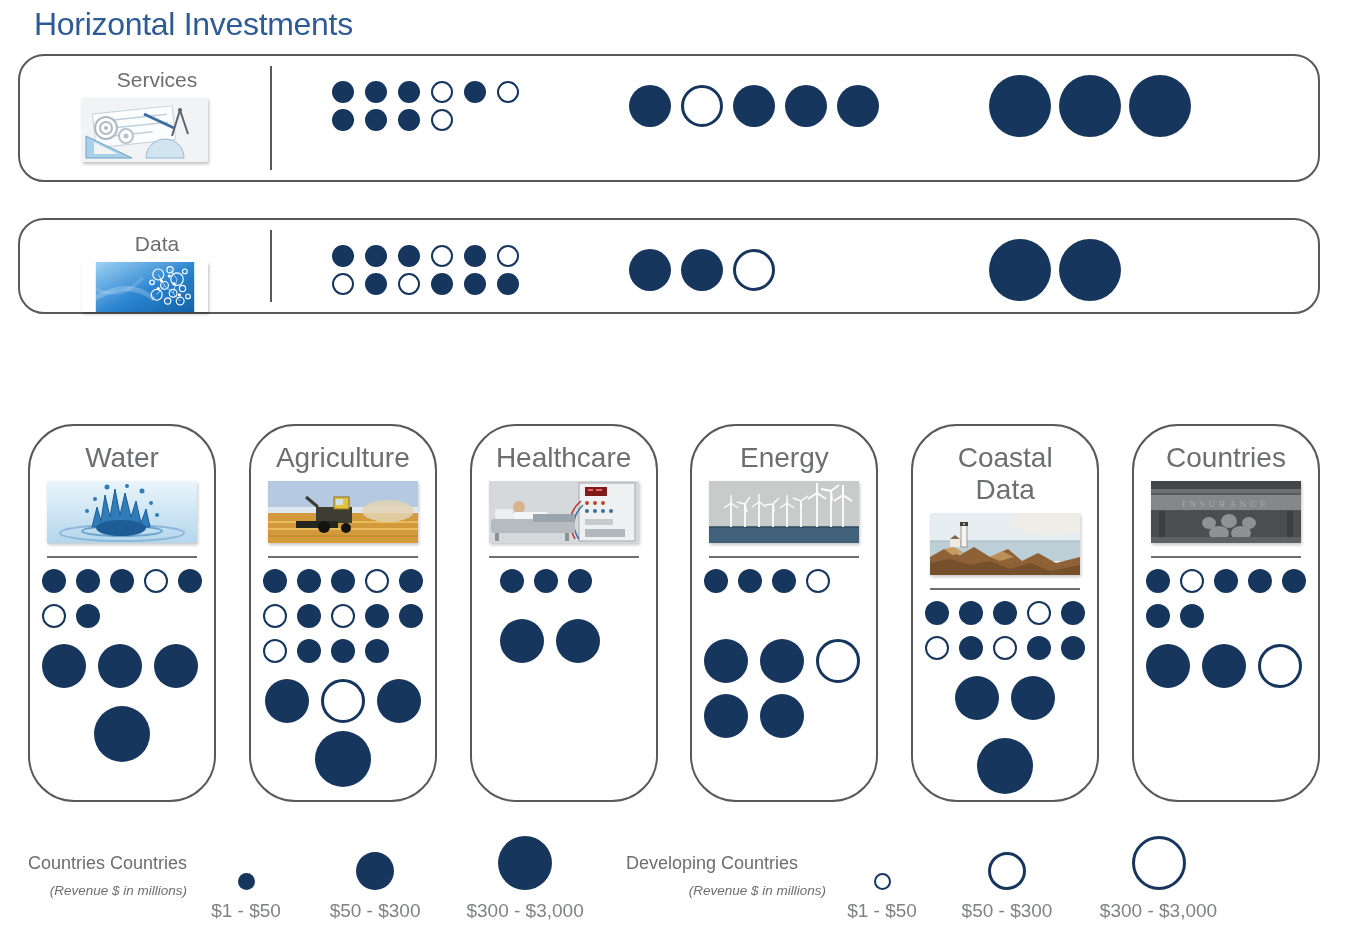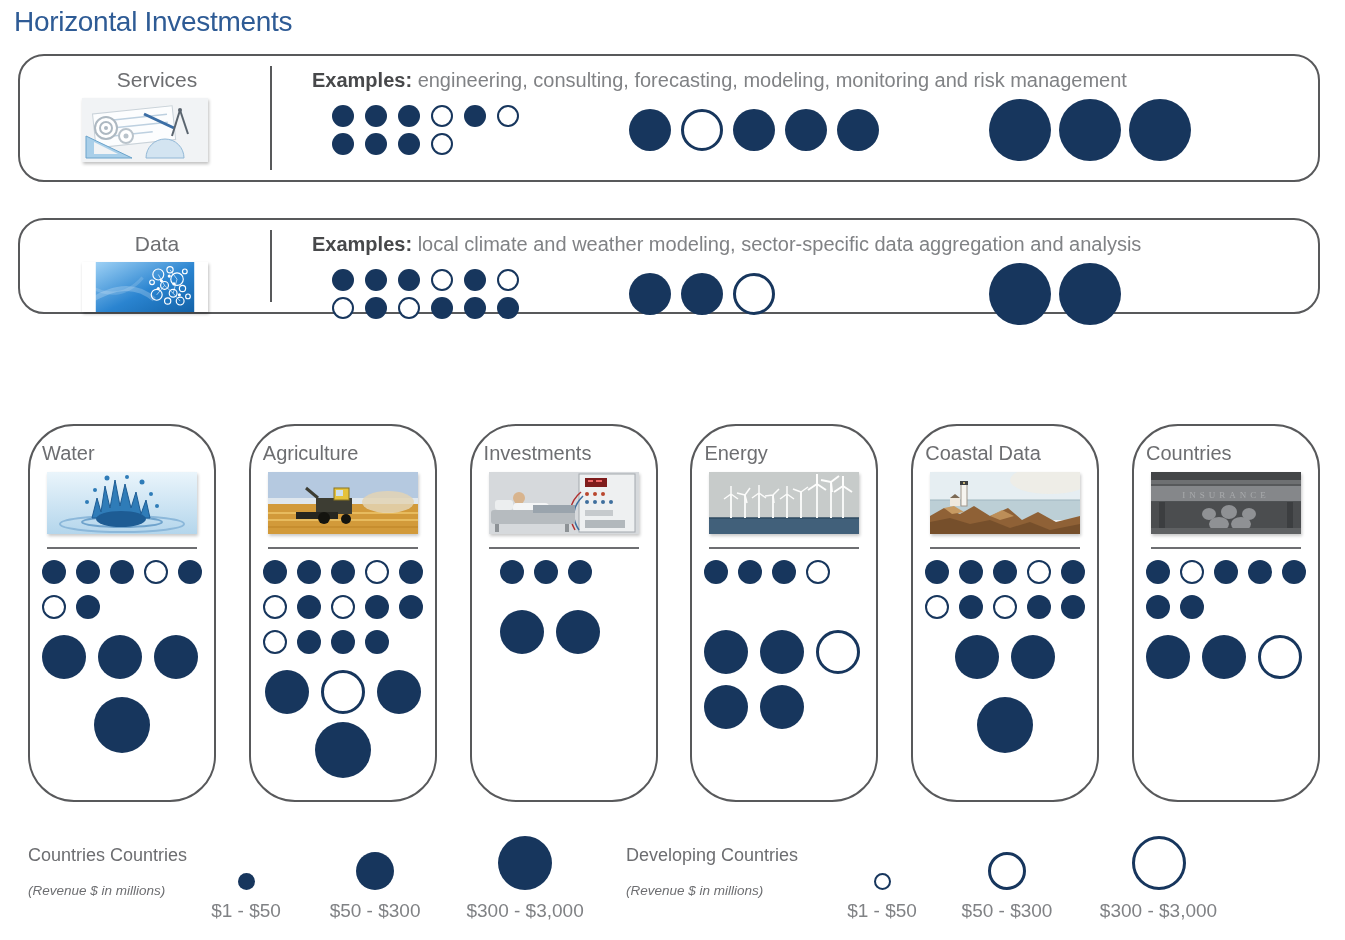--- a/index.html
+++ b/index.html
@@ -6,21 +6,21 @@
     --navy:#17365D;
     --heading:#2E5B95;
     --border:#58595B;
     --label:#6D6E71;
     --body:#808285;
   }
   *{margin:0;padding:0;box-sizing:border-box}
   body{background:#fff;font-family:"Liberation Sans",sans-serif;}
   .page{position:relative;width:1345px;height:940px;background:#fff;overflow:hidden;}
 
-  .sec-title{position:absolute;left:14px;font-size:28px;font-weight:400;letter-spacing:-0.3px;color:var(--heading);}
+  .sec-title{position:absolute;left:34px;font-size:32px;font-weight:400;letter-spacing:-0.3px;color:var(--heading);}
 
   
   .hbox{position:absolute;left:18px;width:1302px;border:2px solid var(--border);border-radius:26px;background:#fff;display:flex;}
   .hbox-left{width:250px;display:flex;flex-direction:column;align-items:center;padding-top:12px;}
   .hbox-label{font-size:21px;color:var(--label);margin-left:24px;}
   .hbox-img{width:126px;height:64px;margin-top:6px;box-shadow:1px 2px 3px rgba(0,0,0,.25);}
   .vdiv{width:2px;background:var(--border);margin:10px 0;}
   .hbox-right{flex:1;padding:12px 0 0 40px;}
   .examples{font-size:20px;color:var(--body);line-height:1.2;}
   .ex-b{color:#47484A;font-weight:700;}
@@ -36,36 +36,36 @@
   .dots-sm-h{gap:11px}.dots-sm-h .dot{width:22px;height:22px}
   .dots-md-h{gap:10px}.dots-md-h .dot{width:42px;height:42px}.dots-md-h .dot.open{border-width:3px}
   .dots-lg-h{gap:8px}.dots-lg-h .dot{width:62px;height:62px}
   .dots-sm-v{gap:10px}.dots-sm-v .dot{width:24px;height:24px}
   .dots-md-v{gap:12px}.dots-md-v .dot{width:44px;height:44px}.dots-md-v .dot.open{border-width:3px}
   .dots-lg-v{gap:12px}.dots-lg-v .dot{width:56px;height:56px}
 
   
   .cols{position:absolute;left:28px;top:424px;width:1292px;height:378px;display:flex;justify-content:space-between;}
   .vcol{width:188px;height:378px;border:2px solid var(--border);border-radius:46px;background:#fff;padding:12px 12px 0 12px;}
-  .vcol-label{text-align:left;font-size:20px;color:var(--label);margin-top:4px;}
+  .vcol-label{text-align:center;font-size:28px;color:var(--label);margin-top:4px;}
   .vcol-img{display:block;width:150px;height:62px;margin:7px auto 0;box-shadow:1px 2px 3px rgba(0,0,0,.22);}
   .vcol-rule{width:150px;height:2px;background:var(--label);margin:13px auto 2px;}
   .vcol .dot-row{margin-top:11px;}
   .center{justify-content:center;}
   .indent{padding-left:16px;}
   .mt-md{margin-top:16px !important;}
   .mt-lg{margin-top:18px !important;}
   .mt-xl{margin-top:26px !important;}
   .mt-xxl{margin-top:46px !important;}
 
   
   .legend{position:absolute;display:flex;align-items:flex-end;}
   .leg-text{padding-bottom:24px;}
   .leg-title{font-size:18px;color:var(--label);}
-  .leg-sub{font-size:13.5px;font-style:italic;color:var(--label);margin-top:17px;}
+  .leg-sub{font-size:13.5px;font-style:italic;color:var(--label);margin-top:9px;text-align:right;}
   .size-item{display:flex;flex-direction:column;align-items:center;justify-content:flex-end;}
   .dot-slot{height:60px;display:flex;align-items:flex-end;justify-content:center;}
   .size-label{font-size:19px;color:var(--body);margin-top:10px;white-space:nowrap;}
   .leg-dot{border-radius:50%;background:var(--navy);}
   .leg-dot.open{background:#fff;border:2px solid var(--navy);}
   .leg-s{width:17px;height:17px}
   .leg-m{width:38px;height:38px}
   .leg-l{width:54px;height:54px}
   .leg-m.open,.leg-l.open{border-width:3px}
 </style>
@@ -96,24 +96,20 @@
         <polygon points="12,56 36,56 12,44" fill="#f1f3f5"></polygon>
         <path d="M64,60 a19,19 0 0 1 38 0 z" fill="#d3e4f1" stroke="#92b8d6"></path>
         <line x1="62" y1="16" x2="92" y2="30" stroke="#3b6ea5" stroke-width="3"></line>
         <line x1="98" y1="12" x2="90" y2="38" stroke="#5a646e" stroke-width="2"></line>
         <line x1="98" y1="12" x2="106" y2="36" stroke="#5a646e" stroke-width="2"></line>
         <circle cx="98" cy="12" r="2" fill="#5a646e"></circle>
       </svg>
     </div>
     <div class="vdiv"></div>
     <div class="hbox-right">
-      <div class="examples">
-        <span class="ex-b">Examples:</span>
-        <span class="ex-t">engineering, consulting, forecasting, modeling, monitoring and risk management</span>
-      </div>
       <div class="hdots">
         <div class="sm-stack">
           <div class="dot-row dots-sm-h">
               <span class="dot"></span>
               <span class="dot"></span>
               <span class="dot"></span>
               <span class="dot open"></span>
               <span class="dot"></span>
               <span class="dot open"></span>
             </div>
@@ -180,24 +176,20 @@
             <line x1="88" y1="30" x2="78" y2="42"></line>
           <line x1="88" y1="30" x2="99" y2="40"></line>
             <line x1="95" y1="10" x2="104" y2="22"></line>
           <line x1="104" y1="22" x2="99" y2="40"></line>
             <line x1="99" y1="40" x2="108" y2="50"></line>
         </g>
       </svg>
     </div>
     <div class="vdiv"></div>
     <div class="hbox-right">
-      <div class="examples">
-        <span class="ex-b">Examples:</span>
-        <span class="ex-t">local climate and weather modeling, sector-specific data aggregation and analysis</span>
-      </div>
       <div class="hdots">
         <div class="sm-stack">
           <div class="dot-row dots-sm-h">
               <span class="dot"></span>
               <span class="dot"></span>
               <span class="dot"></span>
               <span class="dot open"></span>
               <span class="dot"></span>
               <span class="dot open"></span>
             </div>
@@ -315,21 +307,21 @@
           <span class="dot"></span>
           <span class="dot open"></span>
           <span class="dot"></span>
         </div>
       <div class="dot-row dots-lg-v center" style="margin-top:8px">
           <span class="dot"></span>
         </div>
     </div>
 
     <div class="vcol">
-      <div class="vcol-label">Investments</div>
+      <div class="vcol-label">Healthcare</div>
       <svg class="vcol-img" viewBox="0 0 150 62">
         <rect width="150" height="62" fill="#d6d9dc"></rect>
         <rect x="90" y="2" width="56" height="58" fill="#eef0f1" stroke="#a3a9ae"></rect>
         <rect x="96" y="6" width="22" height="9" fill="#7e1c1c"></rect>
         <rect x="99" y="8" width="5" height="2" fill="#e66"></rect>
           <rect x="107" y="8" width="6" height="2" fill="#e66"></rect>
         <g fill="#b9472f">
             <circle cx="98" cy="22" r="2"></circle>
             <circle cx="106" cy="22" r="2"></circle>
             <circle cx="114" cy="22" r="2"></circle>

